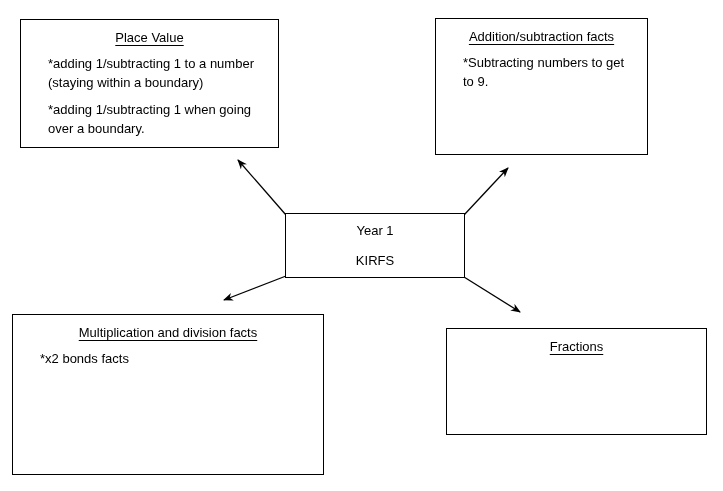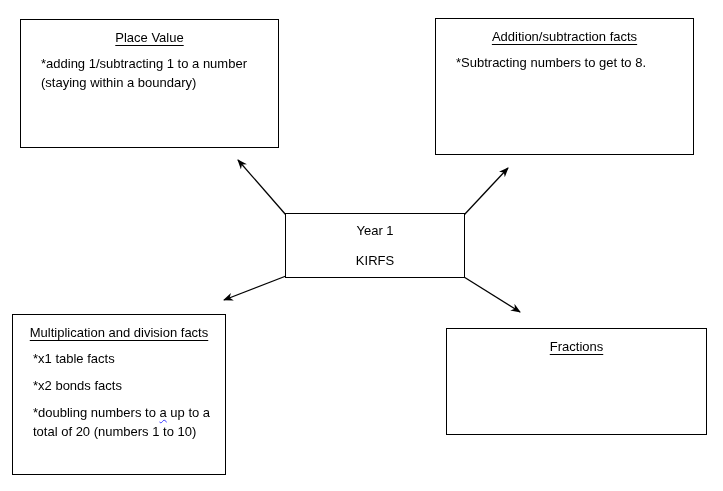--- a/index.html
+++ b/index.html
@@ -24,40 +24,40 @@
   }
   .arrows line {
     stroke: #000000;
     stroke-width: 1.3;
   }
   .box {
     position: absolute;
     box-sizing: border-box;
     border: 1px solid #000000;
     background: #ffffff;
-    padding: 6px 8px;
+    padding: 6px 15px;
     font-size: 13px;
     line-height: 19px;
   }
   .box .title {
     display: block;
     text-align: center;
     text-decoration: underline;
     text-underline-offset: 3px;
     margin: 2px 0 7px 0;
   }
   .box p {
     margin: 0 0 8px 12px;
   }
   .box p:last-child {
     margin-bottom: 0;
   }
   .box-place-value     { left: 20px;  top: 19px;  width: 259px; height: 129px; }
-  .box-addition        { left: 435px; top: 18px;  width: 259px; height: 137px; }
-  .box-multiplication  { left: 12px;  top: 314px; width: 214px; height: 161px; }
+  .box-addition        { left: 435px; top: 18px;  width: 213px; height: 137px; }
+  .box-multiplication  { left: 12px;  top: 314px; width: 312px; height: 161px; }
   .box-fractions       { left: 446px; top: 328px; width: 261px; height: 107px; }
   .box-center {
     left: 285px; top: 213px; width: 180px; height: 65px;
     display: flex;
     flex-direction: column;
     align-items: center;
     justify-content: center;
     gap: 11px;
     padding: 0;
     text-align: center;
@@ -83,36 +83,35 @@
     </defs>
     <line x1="286" y1="215" x2="238" y2="160" marker-end="url(#ah)"></line>
     <line x1="464" y1="215" x2="508" y2="168" marker-end="url(#ah)"></line>
     <line x1="286" y1="276" x2="224" y2="300" marker-end="url(#ah)"></line>
     <line x1="464" y1="277" x2="520" y2="312" marker-end="url(#ah)"></line>
   </svg>
 
   <div class="box box-place-value">
     <span class="title">Place Value</span>
     <p>*adding 1/subtracting 1 to a number (staying within a boundary)</p>
+    <p>*adding 1/subtracting 1 when going over a boundary.</p>
   </div>
 
   <div class="box box-addition">
     <span class="title">Addition/subtraction facts</span>
-    <p>*Subtracting numbers to get to 8.</p>
+    <p>*Subtracting numbers to get to 9.</p>
   </div>
 
   <div class="box box-center">
     <div>Year 1</div>
     <div>KIRFS</div>
   </div>
 
   <div class="box box-multiplication">
     <span class="title">Multiplication and division facts</span>
-    <p>*x1 table facts</p>
     <p>*x2 bonds facts</p>
-    <p><span>*doubling numbers to </span><span class="squiggle">a</span><span> up to a total of 20 (numbers 1 to 10)</span></p>
   </div>
 
   <div class="box box-fractions">
     <span class="title">Fractions</span>
   </div>
 
 </div>
 
 </body></html>

